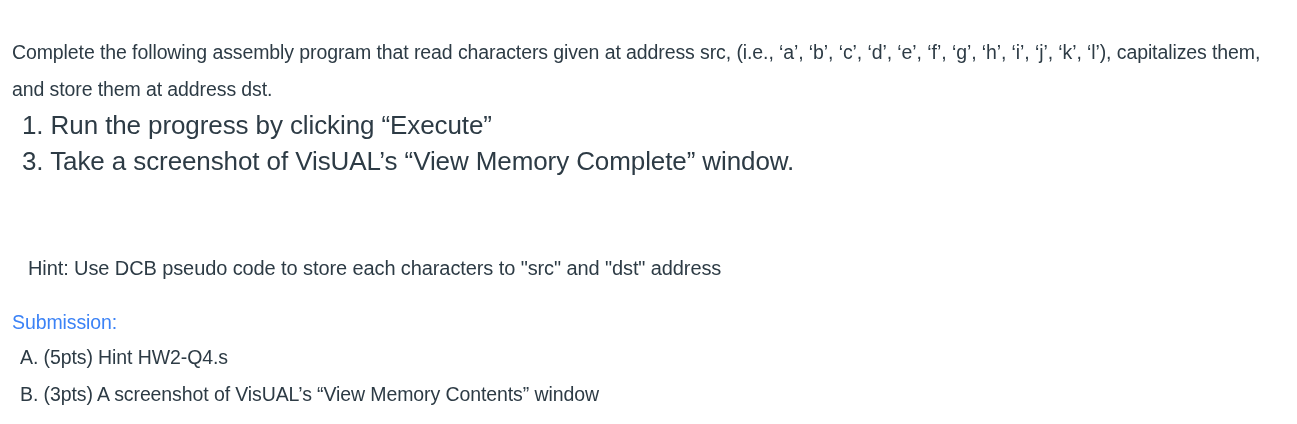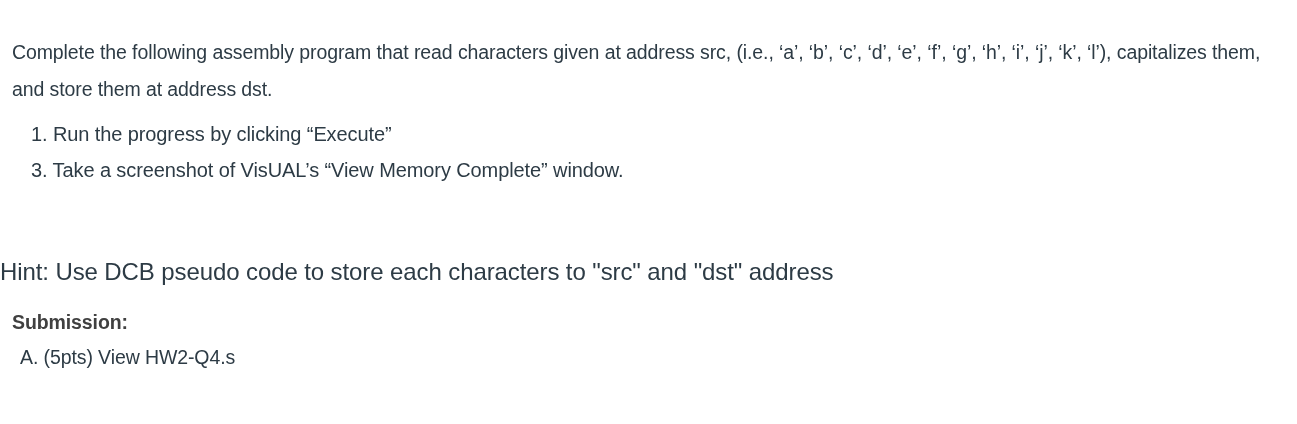--- a/index.html
+++ b/index.html
@@ -30,54 +30,53 @@
     font-size: 19.5px;
     line-height: 37px;
     letter-spacing: -0.1px;
     color: #2d3b45;
     white-space: normal;
   }
   .ordered-list {
     position: absolute;
     left: 22px;
     top: 107px;
-    margin: 9px;
+    margin: 0;
     padding: 0;
     list-style: none;
-    font-size: 20px;
+    font-size: 26px;
     line-height: 36px;
     color: #2d3b45;
     letter-spacing: -0.1px;
   }
   .ordered-list li {
     white-space: nowrap;
   }
   .ordered-list li .marker {
     display: inline;
   }
   .hint {
     position: absolute;
-    left: 0;
+    left: 28px;
     top: 233px;
-    font-size: 24px;
+    font-size: 20px;
     line-height: 30px;
     color: #2d3b45;
     letter-spacing: -0.1px;
     white-space: nowrap;
   }
   .submission-label {
     position: absolute;
     left: 12px;
     top: 287px;
     font-size: 19.5px;
     line-height: 30px;
-    color: #404040;
+    color: #3b82f6;
     letter-spacing: -0.1px;
     white-space: nowrap;
-    font-weight: bold;
   }
   .lettered-list {
     position: absolute;
     left: 20px;
     top: 339px;
     margin: 0;
     padding: 0;
     list-style: none;
     font-size: 19.5px;
     line-height: 37px;
@@ -106,17 +105,21 @@
     </li>
   </ol>
 
   <p class="hint">Hint: Use DCB pseudo code to store each characters to "src" and "dst" address</p>
 
   <p class="submission-label">Submission:</p>
 
   <ol class="lettered-list">
     <li>
       <span class="marker">A. </span>
-      <span>(5pts) View HW2-Q4.s</span>
+      <span>(5pts) Hint HW2-Q4.s</span>
+    </li>
+    <li>
+      <span class="marker">B. </span>
+      <span>(3pts) A screenshot of VisUAL’s “View Memory Contents” window</span>
     </li>
   </ol>
 
 </div>
 
 </body></html>

